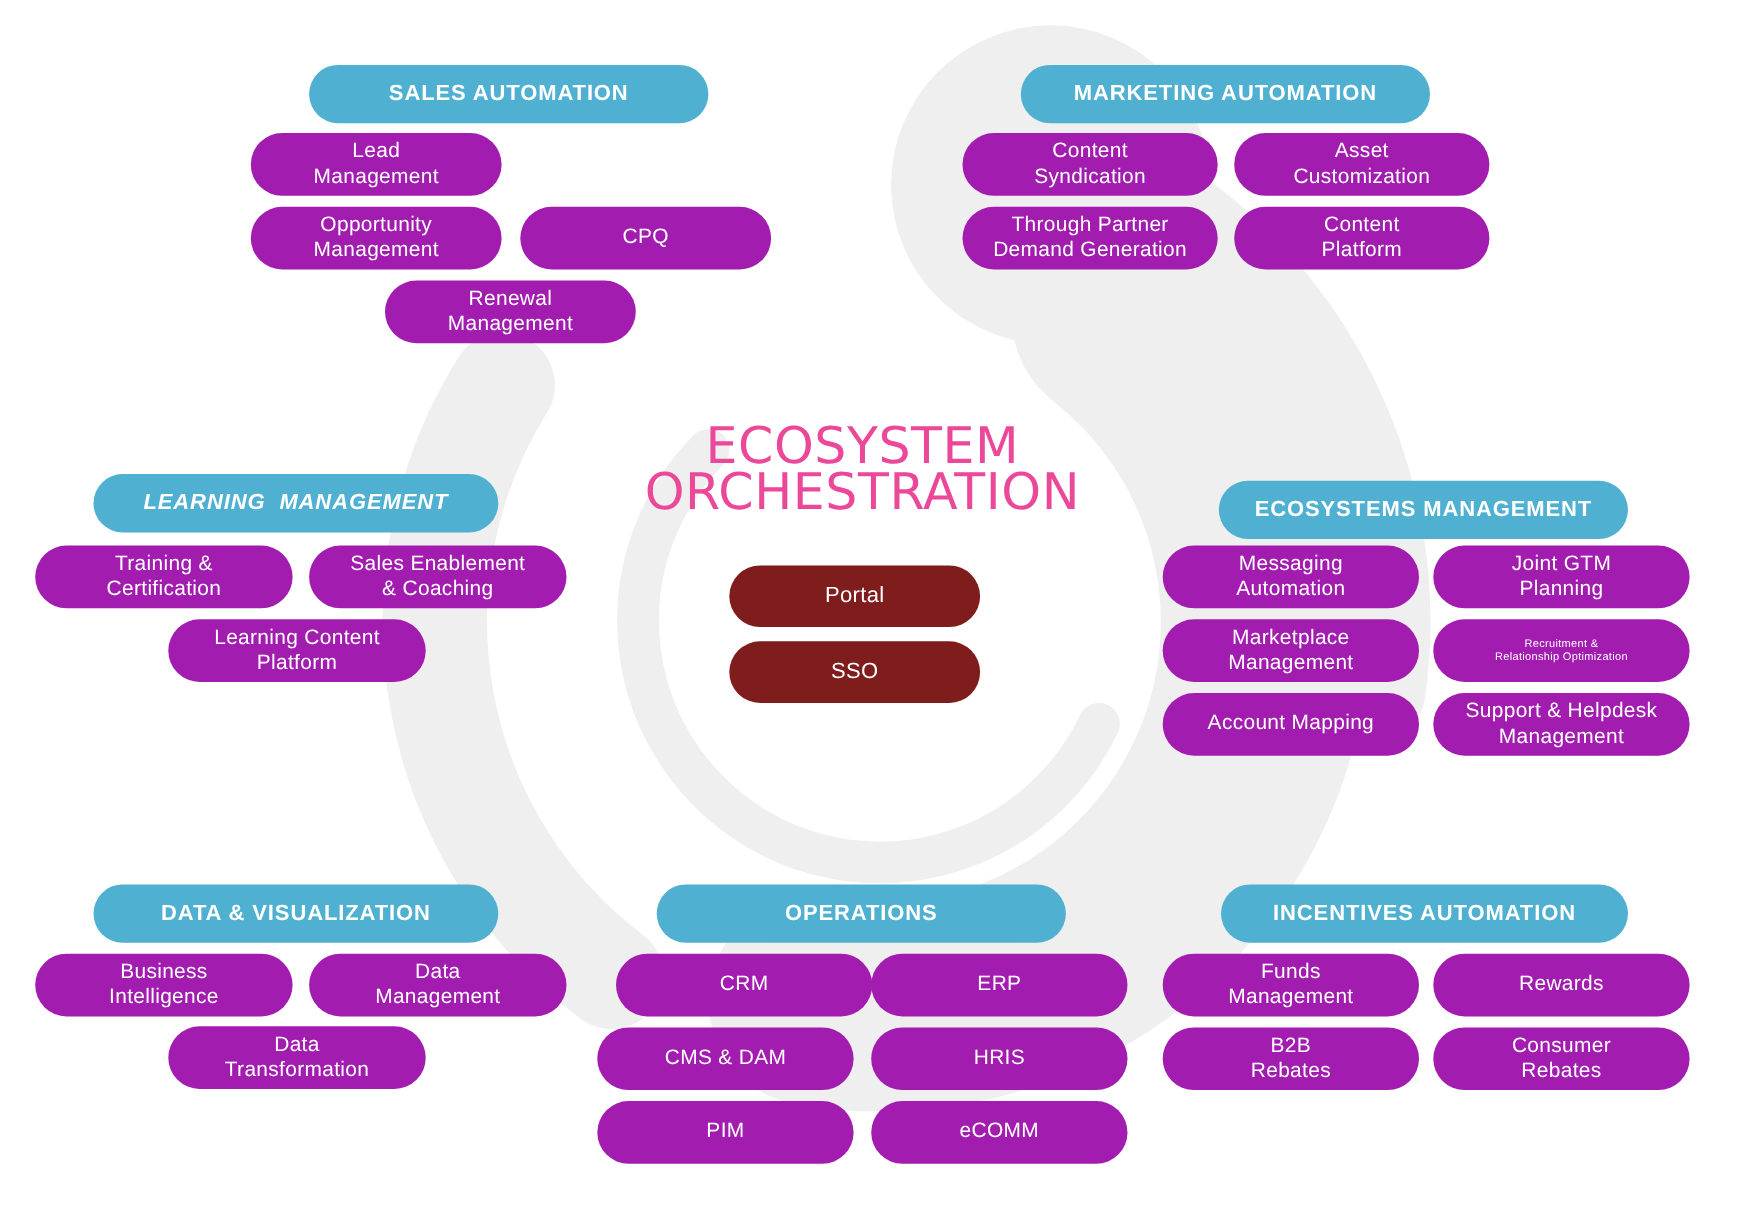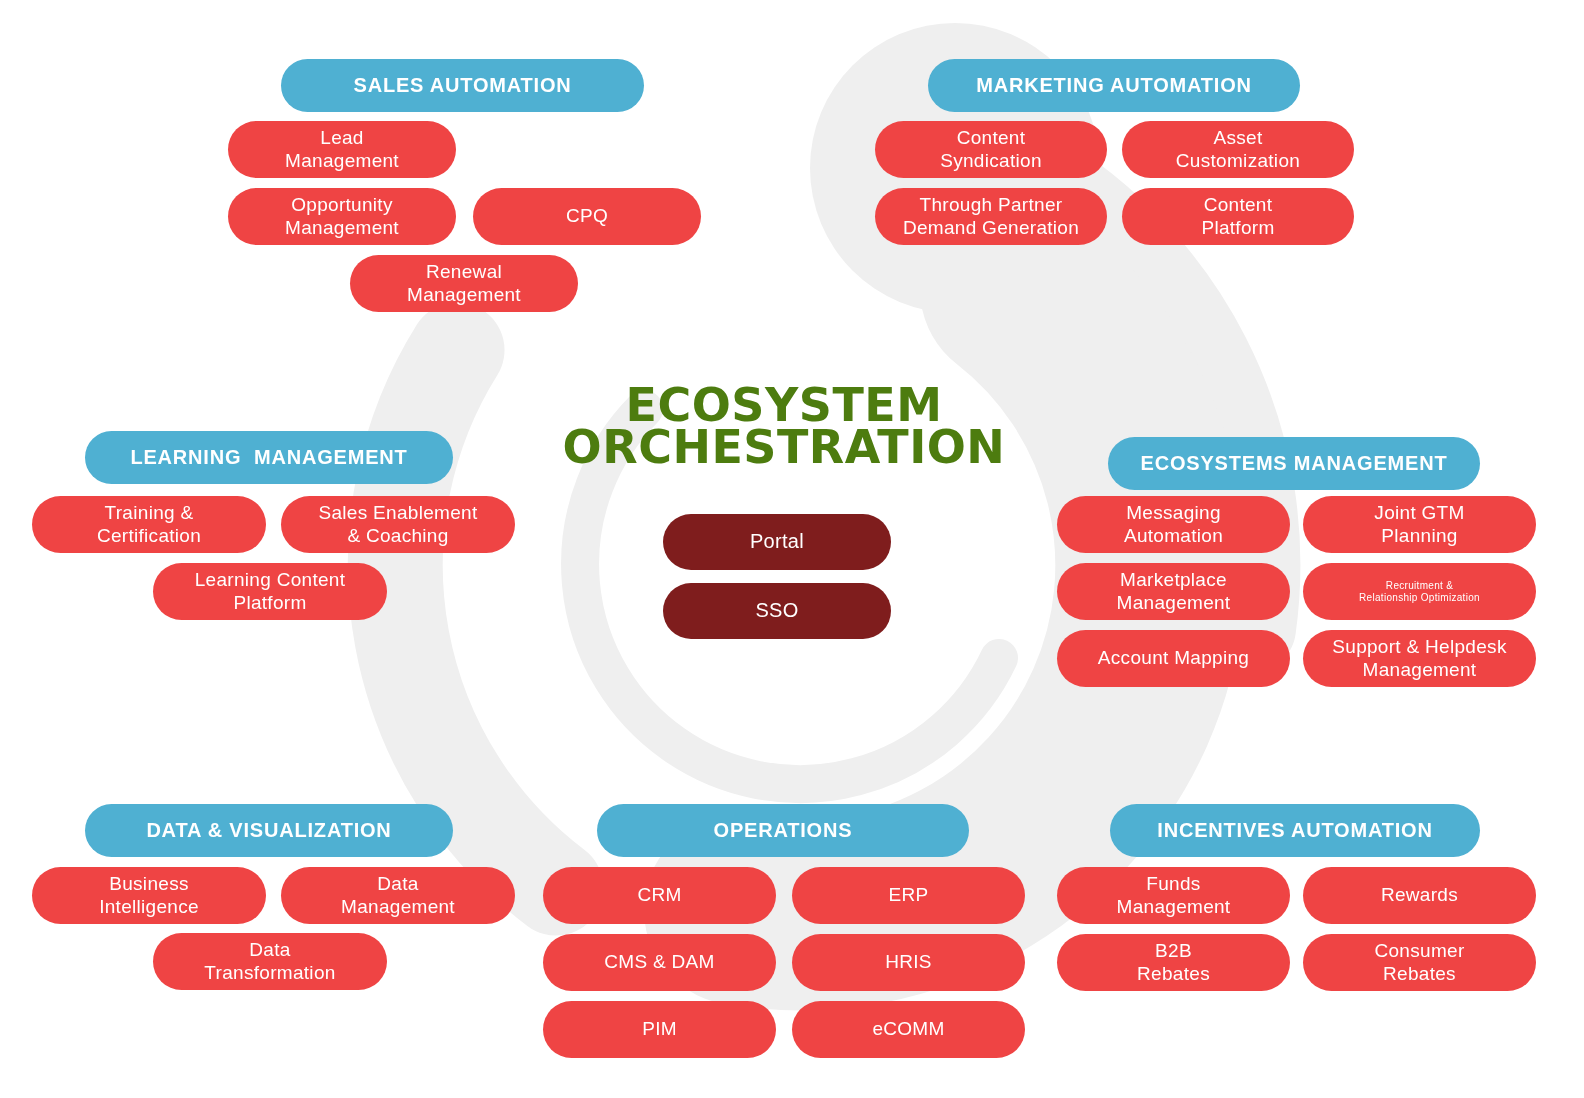--- a/index.html
+++ b/index.html
@@ -10,30 +10,30 @@
   }
   .bg { position:absolute; left:0; top:0; z-index:0; }
   .hdr {
     position:absolute; z-index:2; height:53px; border-radius:27px;
     background:#4FB0D2; color:#ffffff; font-weight:bold; font-size:20px;
     letter-spacing:0.8px; display:flex; align-items:center; justify-content:center;
     text-align:center; white-space:pre-wrap;
   }
   .pill {
     position:absolute; z-index:2; height:57px; border-radius:29px;
-    background:#ef4444; color:#ffffff; font-size:19px; line-height:1.16;
+    background:#a21caf; color:#ffffff; font-size:19px; line-height:1.16;
     letter-spacing:0.3px; display:flex; align-items:center; justify-content:center;
     text-align:center; white-space:pre-wrap; padding:0 8px; box-sizing:border-box;
   }
   .pill.small { font-size:10px; }
   .pill.green { background:#7f1d1d; height:56px; font-size:20px; }
   .center-title {
     position:absolute; z-index:2; left:504px; top:384px; width:560px;
-    text-align:center; color:#4d7c0f; font-family:"DejaVu Sans", sans-serif;
-    font-weight:bold; font-size:46px; line-height:42px; white-space:pre-wrap;
+    text-align:center; color:#ec4899; font-family:"DejaVu Sans", sans-serif;
+    font-weight:normal; font-size:46px; line-height:42px; white-space:pre-wrap;
     letter-spacing:0.5px;
   }
 </style>
 </head>
 <body>
 
 <div class="stage">
 
   <svg class="bg" width="1584" height="1098" viewBox="0 0 1584 1098">
     <circle cx="955" cy="168" r="145" fill="#EFEFEF"></circle>
@@ -57,21 +57,21 @@
   <div class="hdr" style="left:928px;top:59px;width:372px;">MARKETING AUTOMATION</div>
   <div class="pill" style="left:875px;top:121px;width:232px;">Content
 Syndication</div>
   <div class="pill" style="left:1122px;top:121px;width:232px;">Asset
 Customization</div>
   <div class="pill" style="left:875px;top:188px;width:232px;">Through Partner
 Demand Generation</div>
   <div class="pill" style="left:1122px;top:188px;width:232px;">Content
 Platform</div>
 
-  <div class="hdr" style="left:85px;top:431px;width:368px;">LEARNING  MANAGEMENT</div>
+  <div class="hdr" style="left:85px;top:431px;width:368px;font-style:italic;">LEARNING  MANAGEMENT</div>
   <div class="pill" style="left:32px;top:496px;width:234px;">Training &amp;
 Certification</div>
   <div class="pill" style="left:281px;top:496px;width:234px;">Sales Enablement
 &amp; Coaching</div>
   <div class="pill" style="left:153px;top:563px;width:234px;">Learning Content
 Platform</div>
 
   <div class="hdr" style="left:1108px;top:437px;width:372px;">ECOSYSTEMS MANAGEMENT</div>
   <div class="pill" style="left:1057px;top:496px;width:233px;">Messaging
 Automation</div>
@@ -92,21 +92,21 @@
 
   <div class="hdr" style="left:85px;top:804px;width:368px;">DATA &amp; VISUALIZATION</div>
   <div class="pill" style="left:32px;top:867px;width:234px;">Business
 Intelligence</div>
   <div class="pill" style="left:281px;top:867px;width:234px;">Data
 Management</div>
   <div class="pill" style="left:153px;top:933px;width:234px;">Data
 Transformation</div>
 
   <div class="hdr" style="left:597px;top:804px;width:372px;">OPERATIONS</div>
-  <div class="pill" style="left:543px;top:867px;width:233px;">CRM</div>
+  <div class="pill" style="left:560px;top:867px;width:233px;">CRM</div>
   <div class="pill" style="left:792px;top:867px;width:233px;">ERP</div>
   <div class="pill" style="left:543px;top:934px;width:233px;">CMS &amp; DAM</div>
   <div class="pill" style="left:792px;top:934px;width:233px;">HRIS</div>
   <div class="pill" style="left:543px;top:1001px;width:233px;">PIM</div>
   <div class="pill" style="left:792px;top:1001px;width:233px;">eCOMM</div>
 
   <div class="hdr" style="left:1110px;top:804px;width:370px;">INCENTIVES AUTOMATION</div>
   <div class="pill" style="left:1057px;top:867px;width:233px;">Funds
 Management</div>
   <div class="pill" style="left:1303px;top:867px;width:233px;">Rewards</div>

